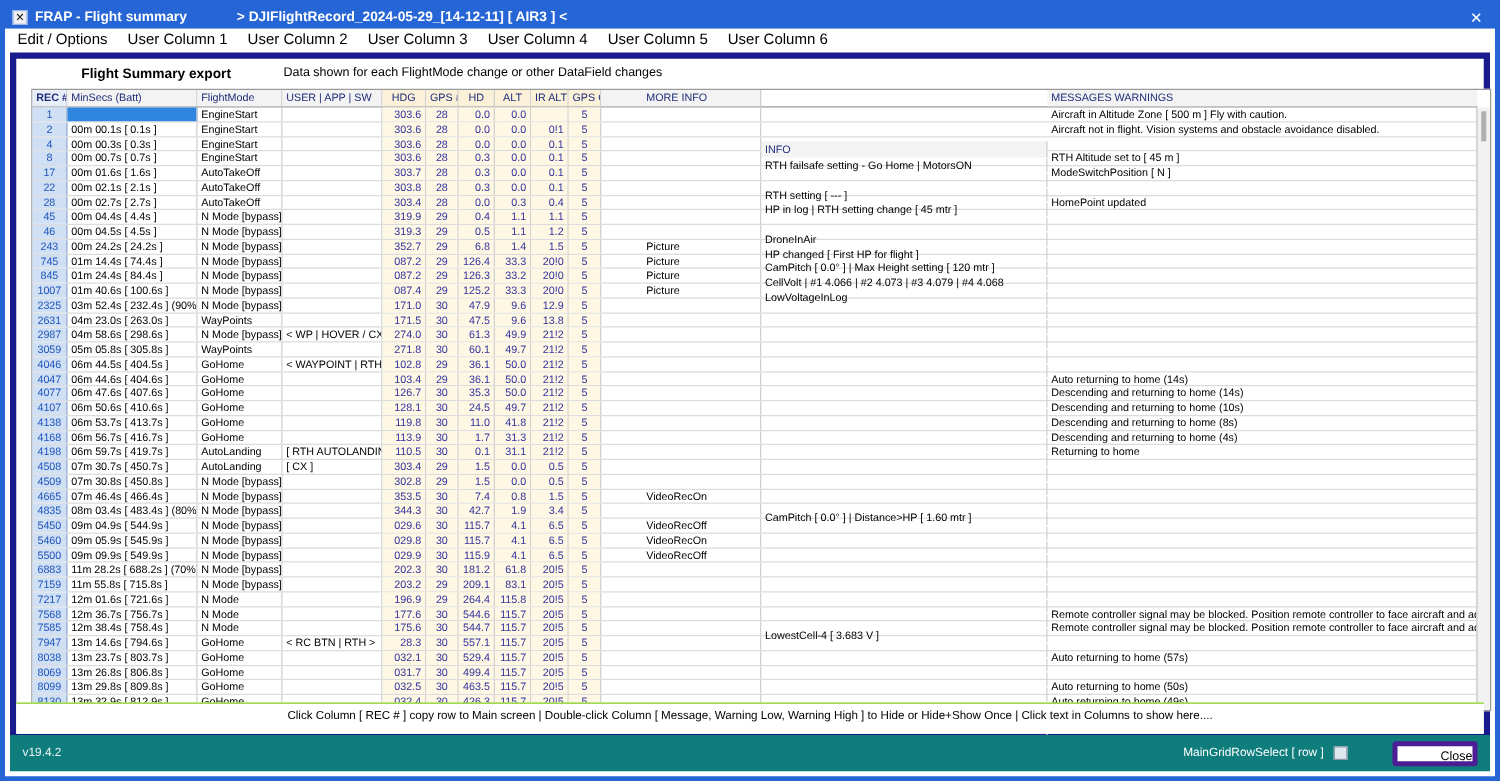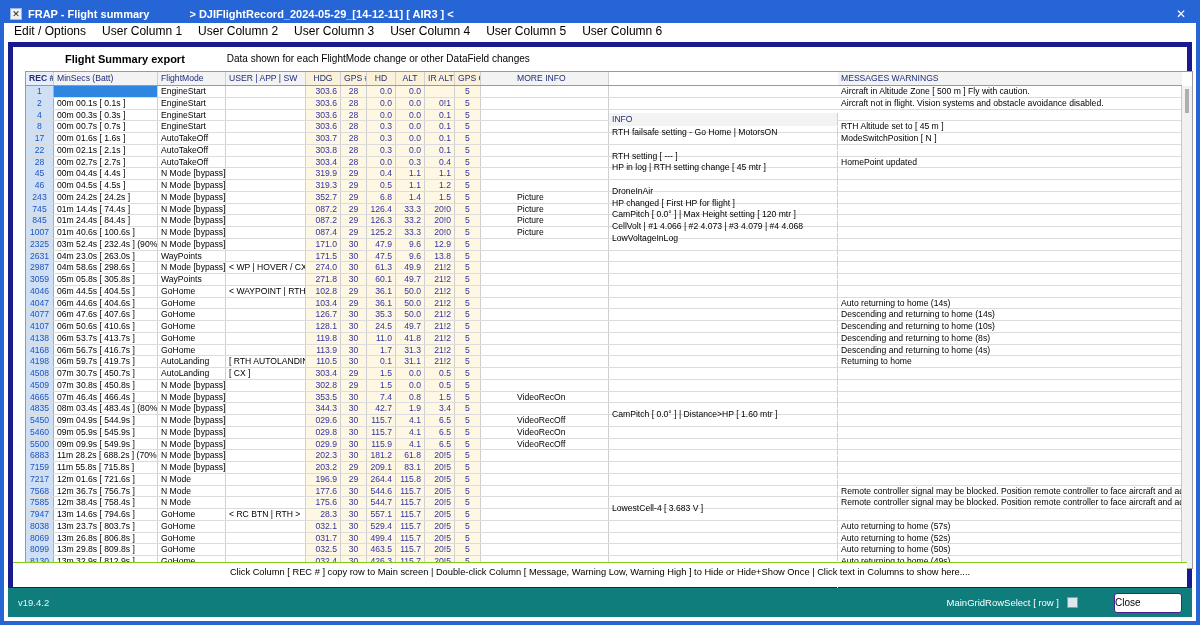--- a/index.html
+++ b/index.html
@@ -82,22 +82,22 @@
     position:absolute; left:4px; right:4px; bottom:4px; height:29px;
     background:#107d7d; display:flex; align-items:center; padding:0 10px;
   }
   .version { color:#e8f4f4; font-size:9.5px; }
   .bottom-right { margin-left:auto; display:flex; align-items:center; gap:8px; }
   .rowselect-label { color:#ffffff; font-size:9.5px; }
   .rowselect-checkbox {
     width:11px; height:11px; background:#dfe7ef; border:1px solid #8a9aa8;
   }
   .close-btn {
-    width:68px; height:20px; background:#ffffff; border:1px solid #4c1d95;
-    border-radius:3px; font-size:10px; color:#000; text-align:left; line-height:18px;
+    width:68px; height:20px; background:#ffffff; border:4px solid #4c1d95;
+    border-radius:3px; font-size:10px; color:#000; text-align:right; line-height:18px;
     margin-left:28px;
   }
 </style>
 </head>
 <body>
 
 <div class="window">
 
   <div class="titlebar">
     <div class="app-icon">✕</div>
@@ -716,21 +716,20 @@
               <div class="cell col-mode">GoHome</div>
               <div class="cell col-user"></div>
               <div class="cell col-hdg">031.7</div>
               <div class="cell col-gps">30</div>
               <div class="cell col-hd">499.4</div>
               <div class="cell col-alt">115.7</div>
               <div class="cell col-ir">20!5</div>
               <div class="cell col-q">5</div>
               <div class="cell col-more"></div>
               <div class="cell col-info"></div>
-              <div class="cell col-msg">Auto returning to home (52s)</div>
             </div>
             <div class="grid-row">
               <div class="cell col-rec">8099</div>
               <div class="cell col-time">13m 29.8s  [ 809.8s ]</div>
               <div class="cell col-mode">GoHome</div>
               <div class="cell col-user"></div>
               <div class="cell col-hdg">032.5</div>
               <div class="cell col-gps">30</div>
               <div class="cell col-hd">463.5</div>
               <div class="cell col-alt">115.7</div>

